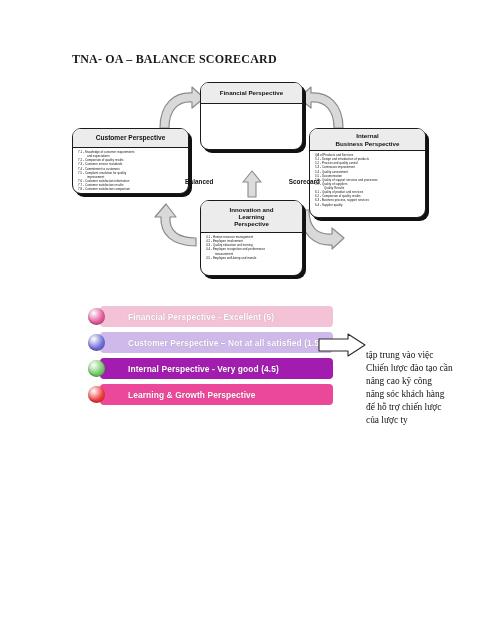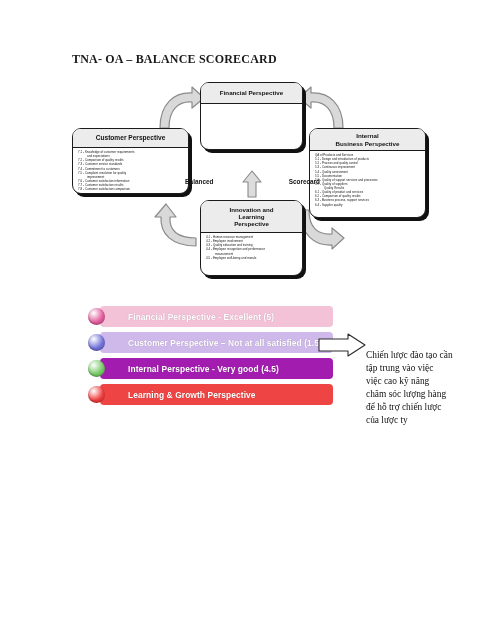--- a/index.html
+++ b/index.html
@@ -223,35 +223,35 @@
     </div>
 
     <div class="bar-row">
       <div class="bar" style="background: #a21caf;">
         <span class="bar-label">Internal Perspective  -  Very good (4.5)</span>
       </div>
       <div class="bullet" style="background: radial-gradient(circle at 34% 30%, rgb(255, 255, 255) 0%, rgb(115, 200, 99) 58%, rgb(115, 200, 99) 78%, rgba(0, 0, 0, 0.35) 100%); box-shadow: rgba(0, 0, 0, 0.35) 0px -1px 2px inset;"></div>
     </div>
 
     <div class="bar-row">
-      <div class="bar" style="background: #ef4444; align-items: center;">
+      <div class="bar" style="background: #ec4899; align-items: center;">
         <span class="bar-label">Learning &amp; Growth Perspective</span>
       </div>
       <div class="bullet" style="background: radial-gradient(circle at 34% 30%, rgb(255, 255, 255) 0%, rgb(239, 59, 59) 58%, rgb(239, 59, 59) 78%, rgba(0, 0, 0, 0.35) 100%); box-shadow: rgba(0, 0, 0, 0.35) 0px -1px 2px inset;"></div>
     </div>
 
   </div>
 
   <svg id="side-arrow" width="48" height="24" viewBox="0 0 48 24">
     <path d="M1,6 L30,6 L30,1 L47,12 L30,23 L30,18 L1,18 Z" fill="#ffffff" stroke="#2b2b2b" stroke-width="1.1" stroke-linejoin="round"></path>
   </svg>
 
 
   <div class="note" id="note-bottom">
+    <div>tập trung vào việc</div>
     <div>Chiến lược đào tạo cần</div>
-    <div>tập trung vào việc</div>
-    <div>việc cao kỹ năng</div>
-    <div>chăm sóc lượng hàng</div>
+    <div>nâng cao kỹ công</div>
+    <div>năng sóc khách hàng</div>
     <div>để hỗ trợ chiến lược</div>
     <div>của lược ty</div>
   </div>
 
 </div>
 
 </body></html>

